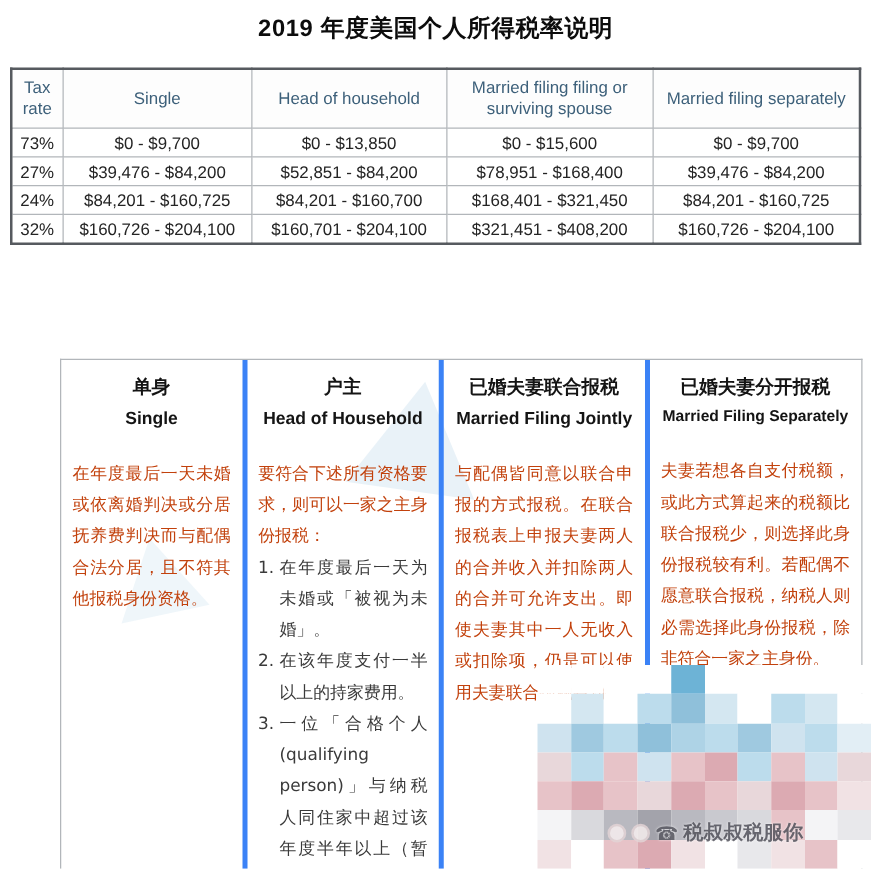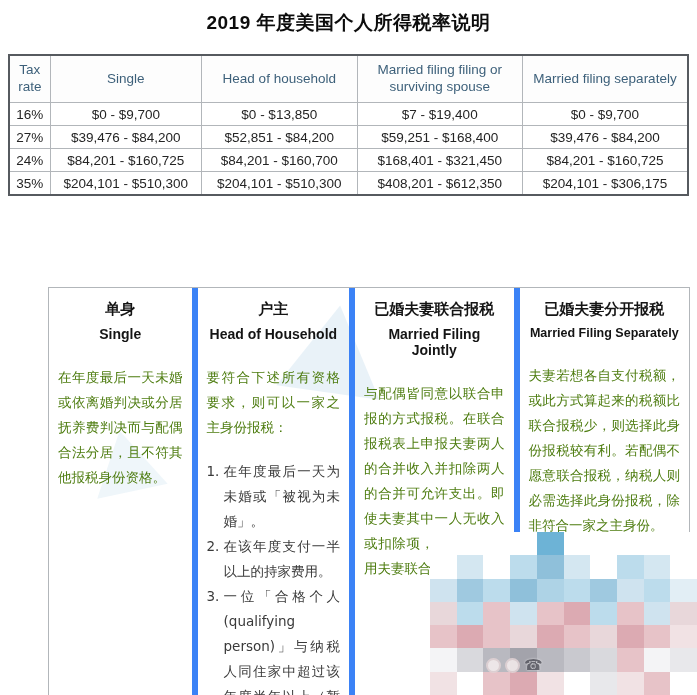--- a/index.html
+++ b/index.html
@@ -35,38 +35,38 @@
     padding:0 3px;white-space:nowrap;overflow:hidden;background:#ffffff;
   }
   
   .status-grid{
     position:absolute;left:48px;top:287px;width:642px;height:408px;
     display:flex;box-sizing:border-box;
     border-top:1px solid #b2b6ba;border-left:1px solid #b2b6ba;
     border-right:1px solid #b2b6ba;z-index:1;
   }
   .status-col{
-    box-sizing:border-box;border-right:6px solid #3b82f6;
+    box-sizing:border-box;border-right:4px solid #3b82f6;
     padding:6px 9px 0 9px;
   }
   .status-col:last-child{border-right:none;}
   .c1{width:149px;} .c2{width:158px;} .c3{width:165px;} .c4{width:170px;}
   .t-zh{
     text-align:center;font-weight:bold;font-size:15px;color:#141414;
     margin-top:6px;font-family:"DejaVu Sans","Liberation Sans",sans-serif;
   }
   .t-en{
     text-align:center;font-weight:bold;font-size:14px;color:#141414;margin-top:7px;
   }
   .c4 .t-en{font-size:12.5px;}
   .s-body{
-    font-size:13.5px;color:#4d7c0f;line-height:1.85;margin:25px 0 0 0;
-    text-align:justify;font-family:Liberation Mono, monospace;
-  }
-  .c2 .s-body.intro{margin-bottom:17px;}
+    font-size:13.5px;color:#c2410c;line-height:1.85;margin:25px 0 0 0;
+    text-align:justify;font-family:Liberation Serif, serif;
+  }
+  .c2 .s-body.intro{margin-bottom:0;}
   ol.qual{
     margin:0;padding-left:17px;
     font-size:13.5px;color:#3a3a3a;line-height:1.85;
     font-family:"DejaVu Sans","Liberation Sans",sans-serif;
   }
   ol.qual li{text-align:justify;}
   
   .wm-tri{position:absolute;width:0;height:0;z-index:0;}
   .tri1{
     left:282px;top:305px;
@@ -122,46 +122,46 @@
       <tr class="colhead">
         <th>Tax rate</th>
         <th>Single</th>
         <th>Head of household</th>
         <th>Married filing filing or surviving spouse</th>
         <th>Married filing separately</th>
       </tr>
     </thead>
     <tbody>
         <tr>
-          <td>16%</td>
+          <td>73%</td>
           <td>$0 - $9,700</td>
           <td>$0 - $13,850</td>
-          <td>$7 - $19,400</td>
+          <td>$0 - $15,600</td>
           <td>$0 - $9,700</td>
         </tr>
         <tr>
           <td>27%</td>
           <td>$39,476 - $84,200</td>
           <td>$52,851 - $84,200</td>
-          <td>$59,251 - $168,400</td>
+          <td>$78,951 - $168,400</td>
           <td>$39,476 - $84,200</td>
         </tr>
         <tr>
           <td>24%</td>
           <td>$84,201 - $160,725</td>
           <td>$84,201 - $160,700</td>
           <td>$168,401 - $321,450</td>
           <td>$84,201 - $160,725</td>
         </tr>
         <tr>
-          <td>35%</td>
-          <td>$204,101 - $510,300</td>
-          <td>$204,101 - $510,300</td>
-          <td>$408,201 - $612,350</td>
-          <td>$204,101 - $306,175</td>
+          <td>32%</td>
+          <td>$160,726 - $204,100</td>
+          <td>$160,701 - $204,100</td>
+          <td>$321,451 - $408,200</td>
+          <td>$160,726 - $204,100</td>
         </tr>
       </tbody>
   </table>
 </div>
 
 <div class="status-grid">
   <div class="status-col c1">
     <div class="t-zh">单身</div>
     <div class="t-en">Single</div>
     <p class="s-body">在年度最后一天未婚或依离婚判决或分居抚养费判决而与配偶合法分居，且不符其他报税身份资格。</p>
@@ -258,13 +258,14 @@
     <div style="background: rgb(232, 232, 235);"></div>
     <div style="background: rgb(241, 226, 228);"></div>
     <div style="background: rgb(231, 195, 200);"></div>
     <div style="background: rgb(255, 255, 255);"></div>
   </div>
 
 <div class="wm-logo">
   <span class="smiley"></span>
   <span class="smiley"></span>
   <span class="phone">☎</span>
+  <span>税叔叔税服你</span>
 </div>
 
 </body></html>

